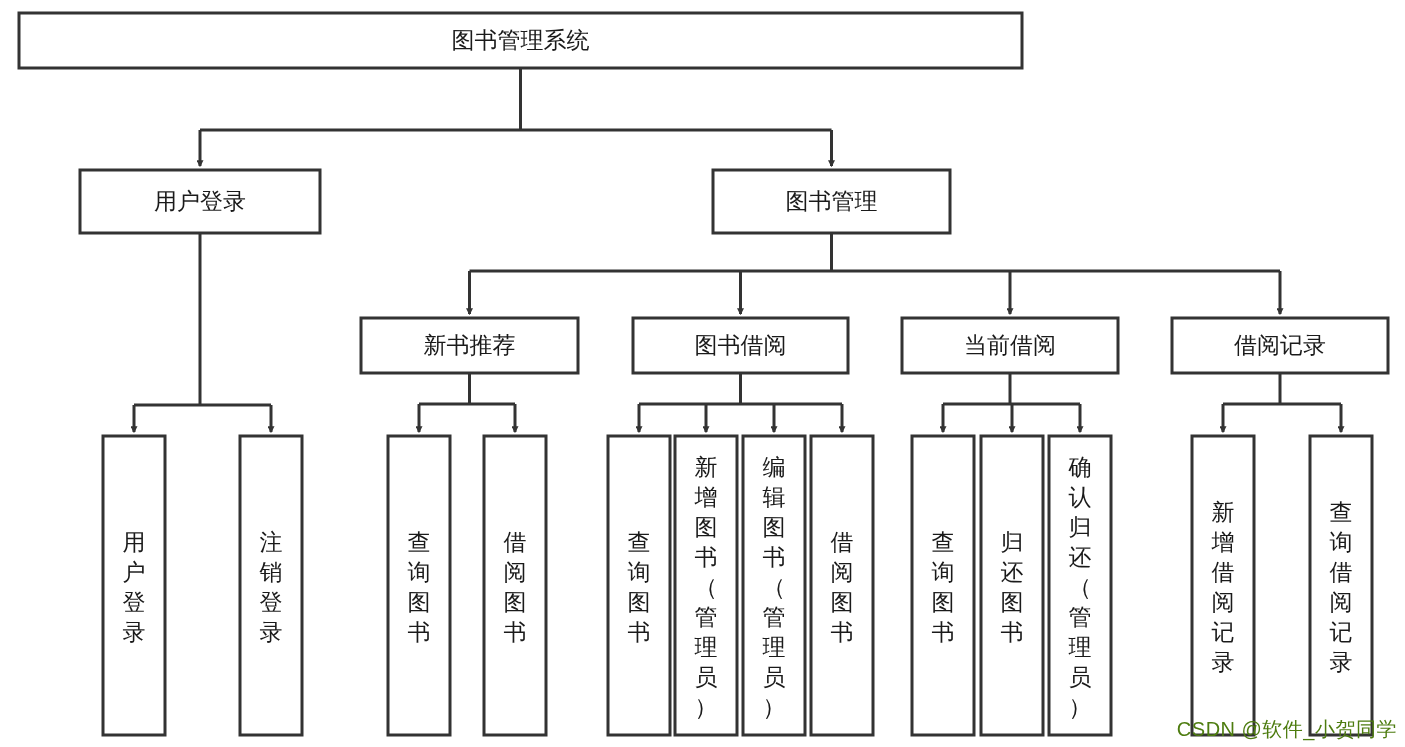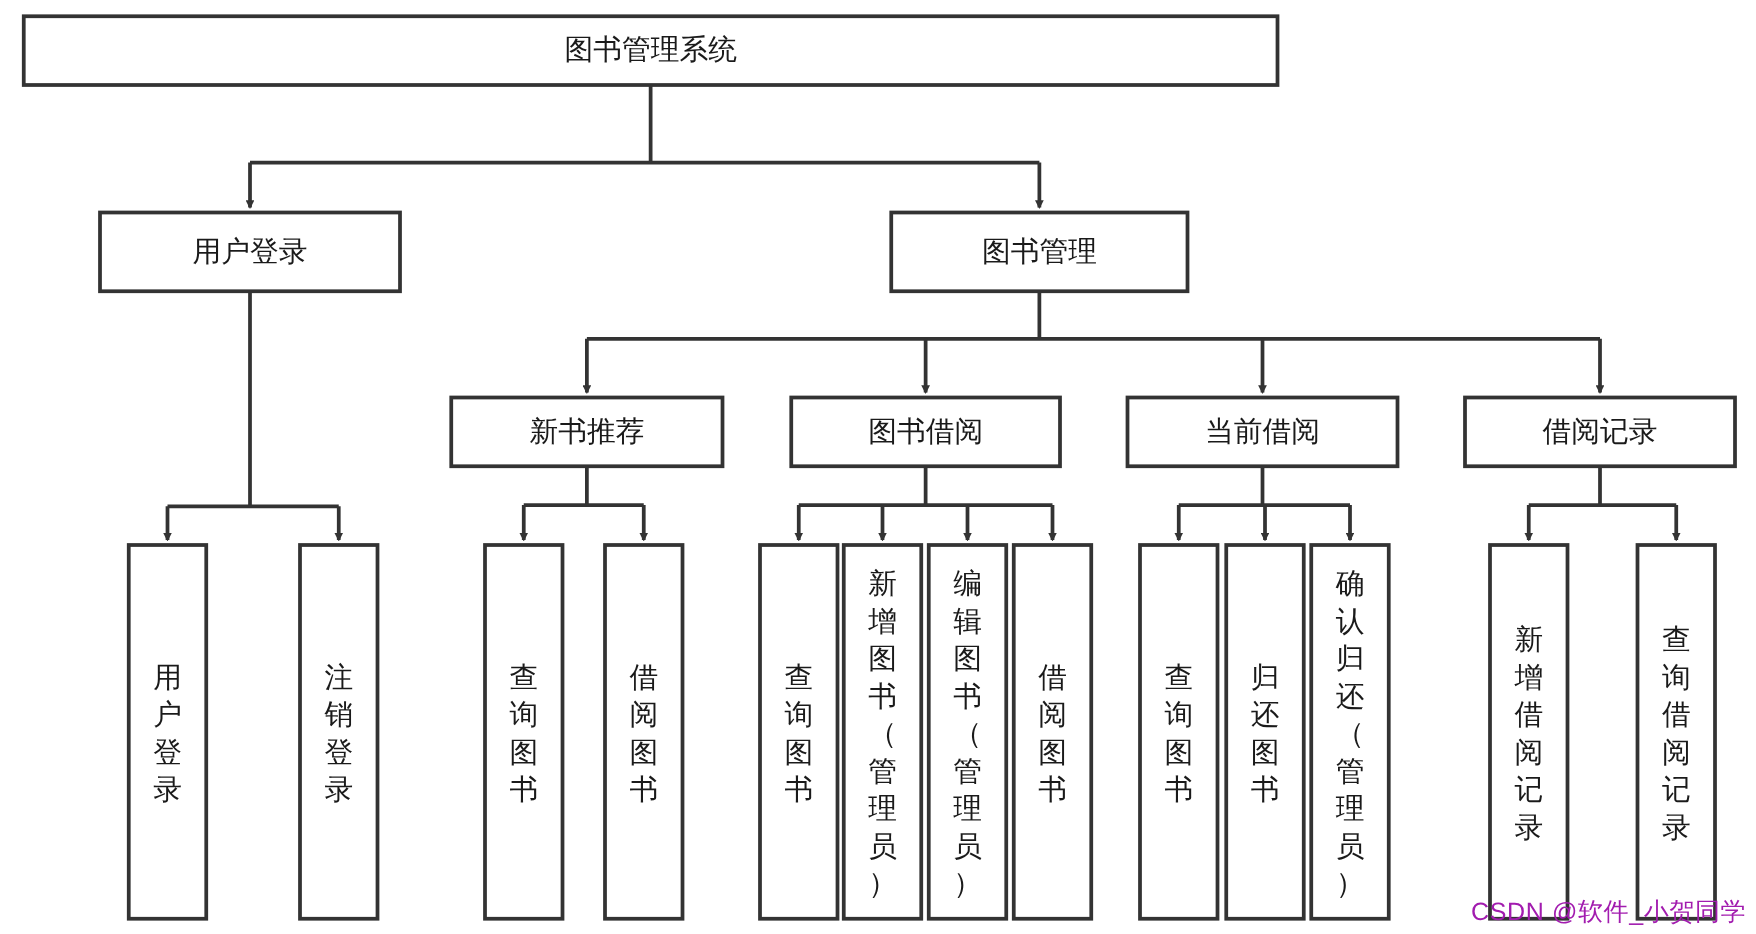--- a/index.html
+++ b/index.html
@@ -17,21 +17,21 @@
     font-size:23px;fill:#1a1a1a;text-anchor:middle;
     dominant-baseline:middle;
   }
   .leaf-label{
     font-family:"Liberation Sans","DejaVu Sans",sans-serif;
     font-size:23px;fill:#1a1a1a;text-anchor:middle;
   }
   .watermark{
     position:absolute;right:8px;bottom:4px;
     font-family:"Liberation Sans","DejaVu Sans",sans-serif;
-    font-size:20px;color:#a21caf;white-space:nowrap;
+    font-size:20px;color:#4d7c0f;white-space:nowrap;
     letter-spacing:0.5px;
   }
 </style>
 </head>
 <body>
 
 <div id="diagram-root">
 
   <svg id="flow" viewBox="0 0 1405 747">
     <defs>

